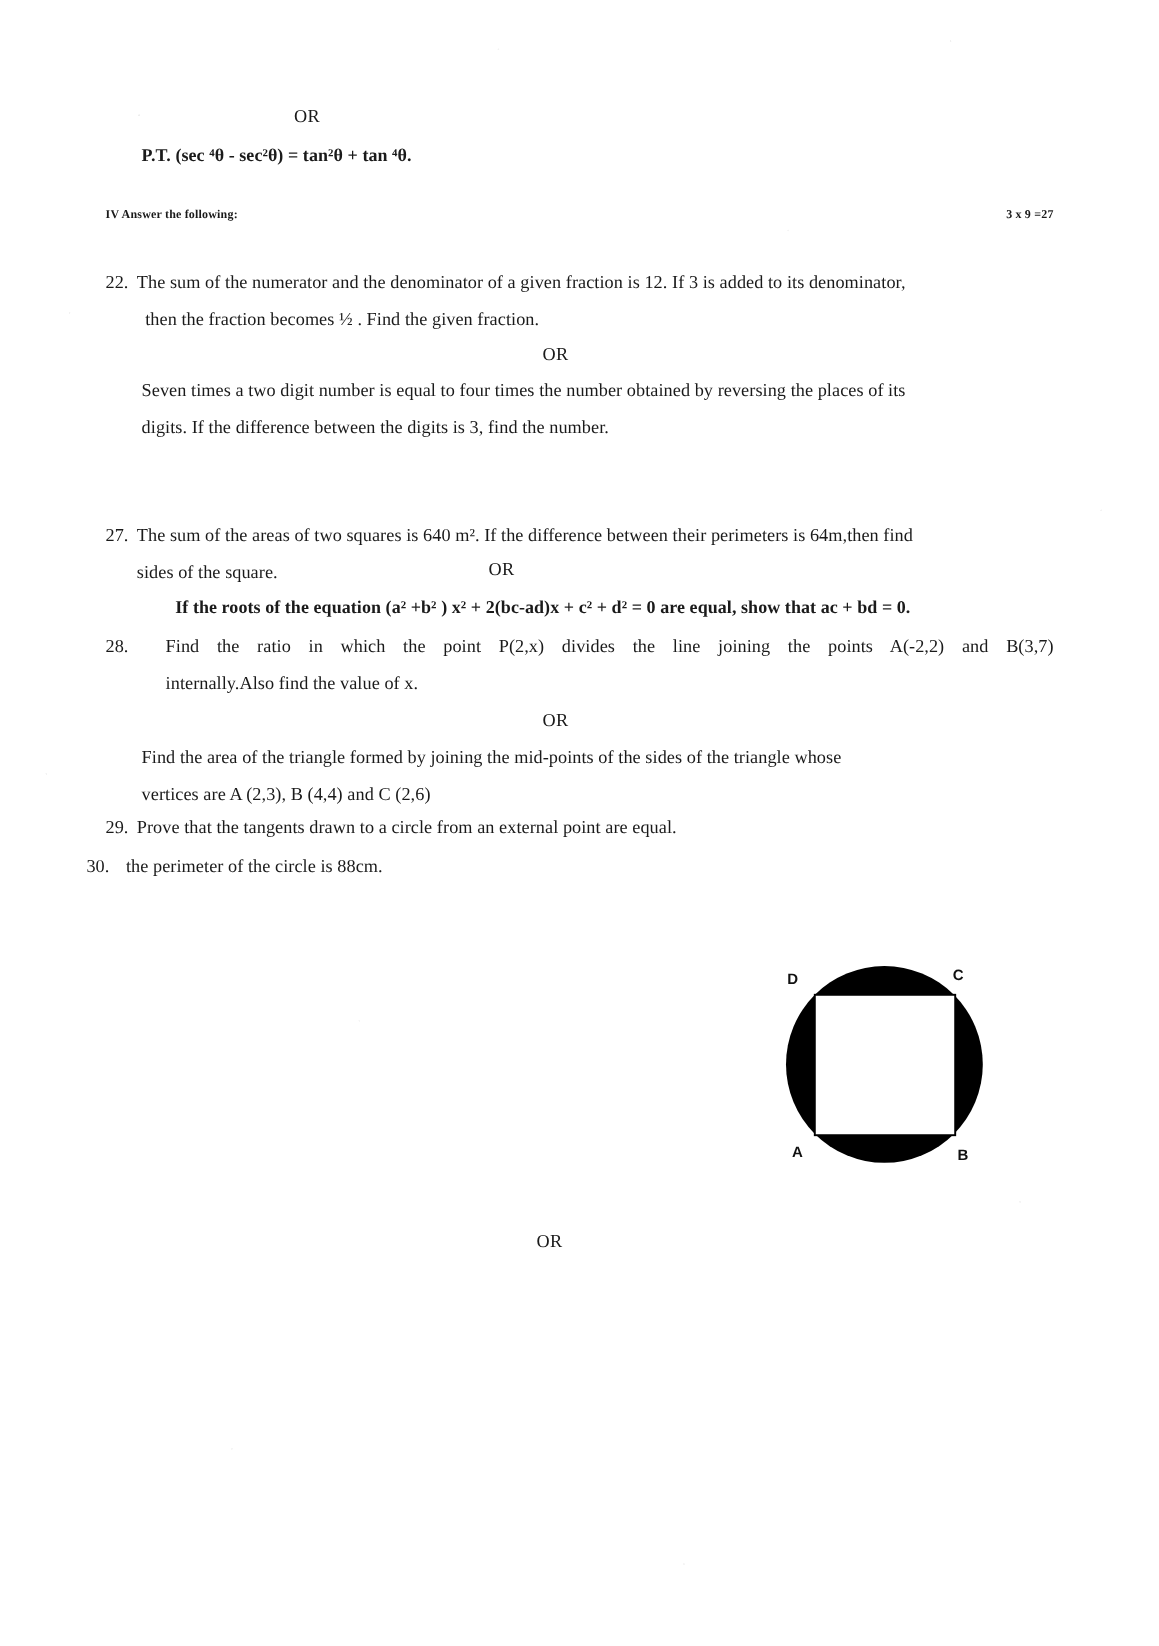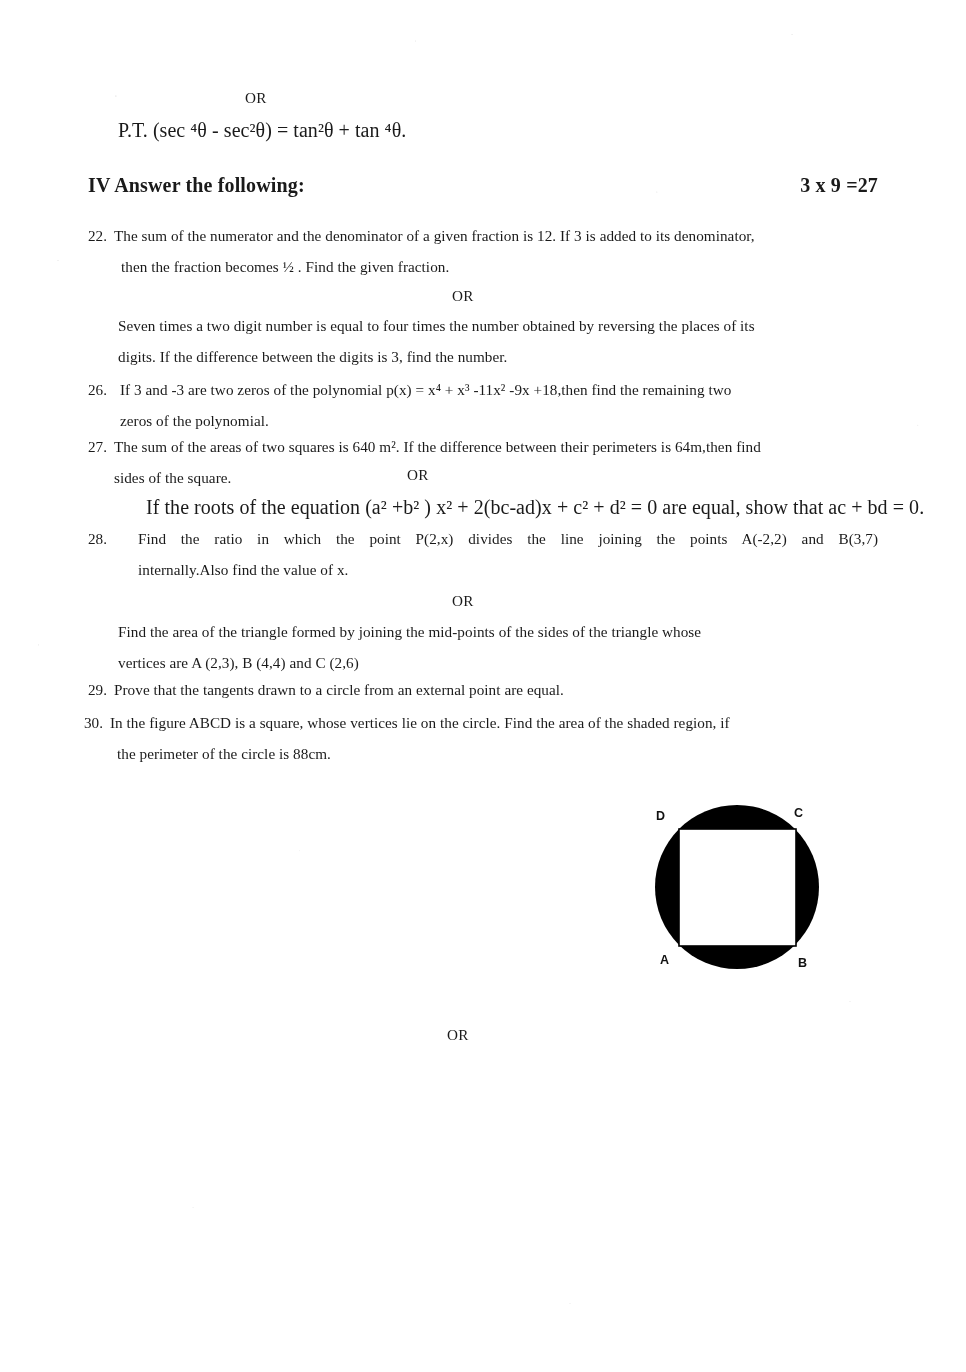--- a/index.html
+++ b/index.html
@@ -38,24 +38,25 @@
   }
 
   .page {
     position: absolute;
     inset: 0;
   }
 
   
   .qline {
     position: absolute;
-    font-size: 20px;
+    font-size: 15px;
     line-height: 30px;
     letter-spacing: 0.05px;
     white-space: nowrap;
+    font-weight: bold;
   }
   .qblock {
     position: absolute;
     font-size: 15.2px;
     line-height: 30.5px;
     letter-spacing: 0.05px;
   }
   .centered-or {
     position: absolute;
     font-size: 15.2px;
@@ -66,21 +67,21 @@
   
   .section-head {
     position: absolute;
     left: 88px;
     right: 88px;
     top: 174px;
     display: flex;
     justify-content: space-between;
     align-items: flex-start;
     font-weight: bold;
-    font-size: 20px;
+    font-size: 10px;
     letter-spacing: 0.15px;
   }
 
   
   .qrow {
     position: absolute;
     display: flex;
     align-items: flex-start;
   }
   .qnum {
@@ -142,27 +143,20 @@
     </div>
   </div>
 
   <div class="centered-or" style="left:452px; top:283px;">OR</div>
 
   <div class="qblock" style="left:118px; top:311px; width:752px;">
     <div>Seven times a two digit number is equal to four times the number obtained by reversing the places of its</div>
     <div>digits. If the difference between the digits is 3, find the number.</div>
   </div>
 
-  <div class="qrow" style="left:88px; top:375px; width:790px;">
-    <div class="qnum">26.</div>
-    <div class="qbody" style="margin-left:13px; width:752px;">
-      <div>If 3 and -3 are two zeros of the polynomial p(x) = x⁴ + x³ -11x² -9x +18,then find the remaining two</div>
-      <div>zeros of the polynomial.</div>
-    </div>
-  </div>
 
   <div class="qrow" style="left:88px; top:432px; width:790px;">
     <div class="qnum">27.</div>
     <div class="qbody" style="margin-left:7px; width:762px;">
       <div>The sum of the areas of two squares is 640 m². If the difference between their perimeters is 64m,then find</div>
       <div>sides of the square.</div>
     </div>
   </div>
 
   <div class="centered-or" style="left:407px; top:462px;">OR</div>
@@ -182,24 +176,23 @@
   <div class="qblock" style="left:118px; top:617px; width:752px;">
     <div>Find the area of the triangle formed by joining the mid-points of the sides of the triangle whose</div>
     <div>vertices are A (2,3), B (4,4) and C (2,6)</div>
   </div>
 
   <div class="qrow" style="left:88px; top:675px; width:790px;">
     <div class="qnum">29.</div>
     <div class="qbody" style="margin-left:7px;">Prove that the tangents drawn to a circle from an external point are equal.</div>
   </div>
 
-  <div class="qrow" style="left:84px; top:708px; width:790px;">
+  <div class="qrow" style="left:72px; top:708px; width:790px;">
     <div class="qnum">30.</div>
     <div class="qbody" style="margin-left:7px; width:762px;">
-      <div>In the figure ABCD is a square, whose vertices lie on the circle. Find the area of the shaded region, if</div>
       <div style="margin-left:7px;">the perimeter of the circle is 88cm.</div>
     </div>
   </div>
 
   <div class="figure-wrap">
     <svg width="200" height="205" viewBox="0 0 200 205">
 
       <circle cx="89" cy="94" r="82" fill="#000000"></circle>
 
       <rect x="31" y="36" width="117" height="117" fill="#ffffff" stroke="#000000" stroke-width="1.6"></rect>

